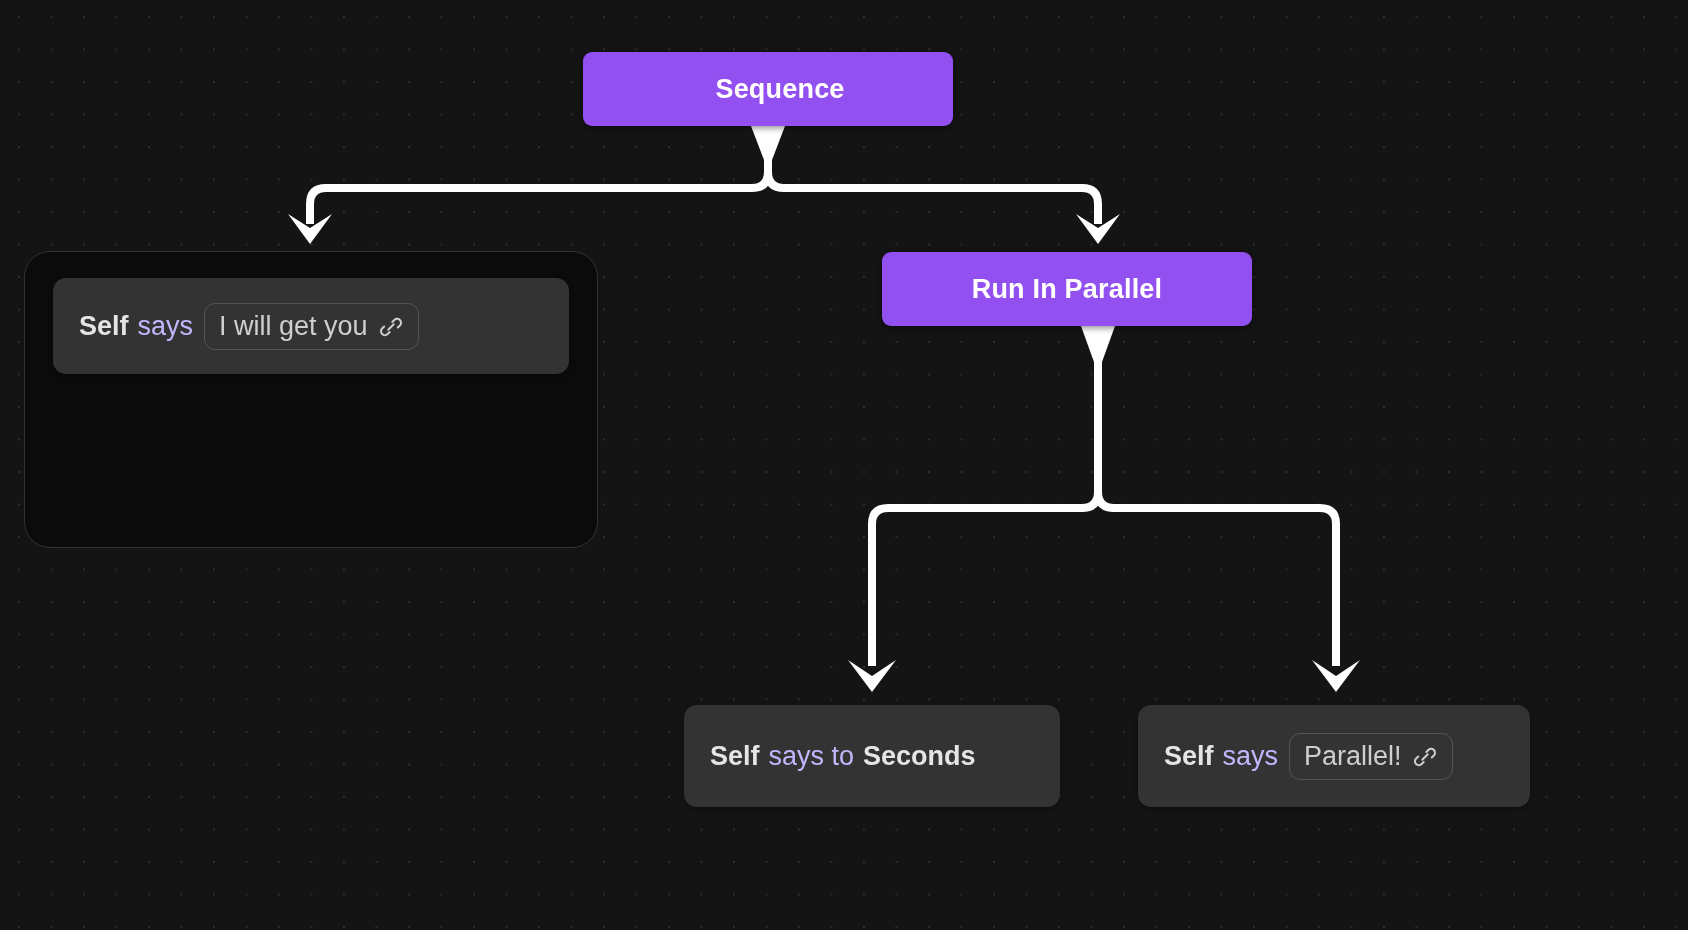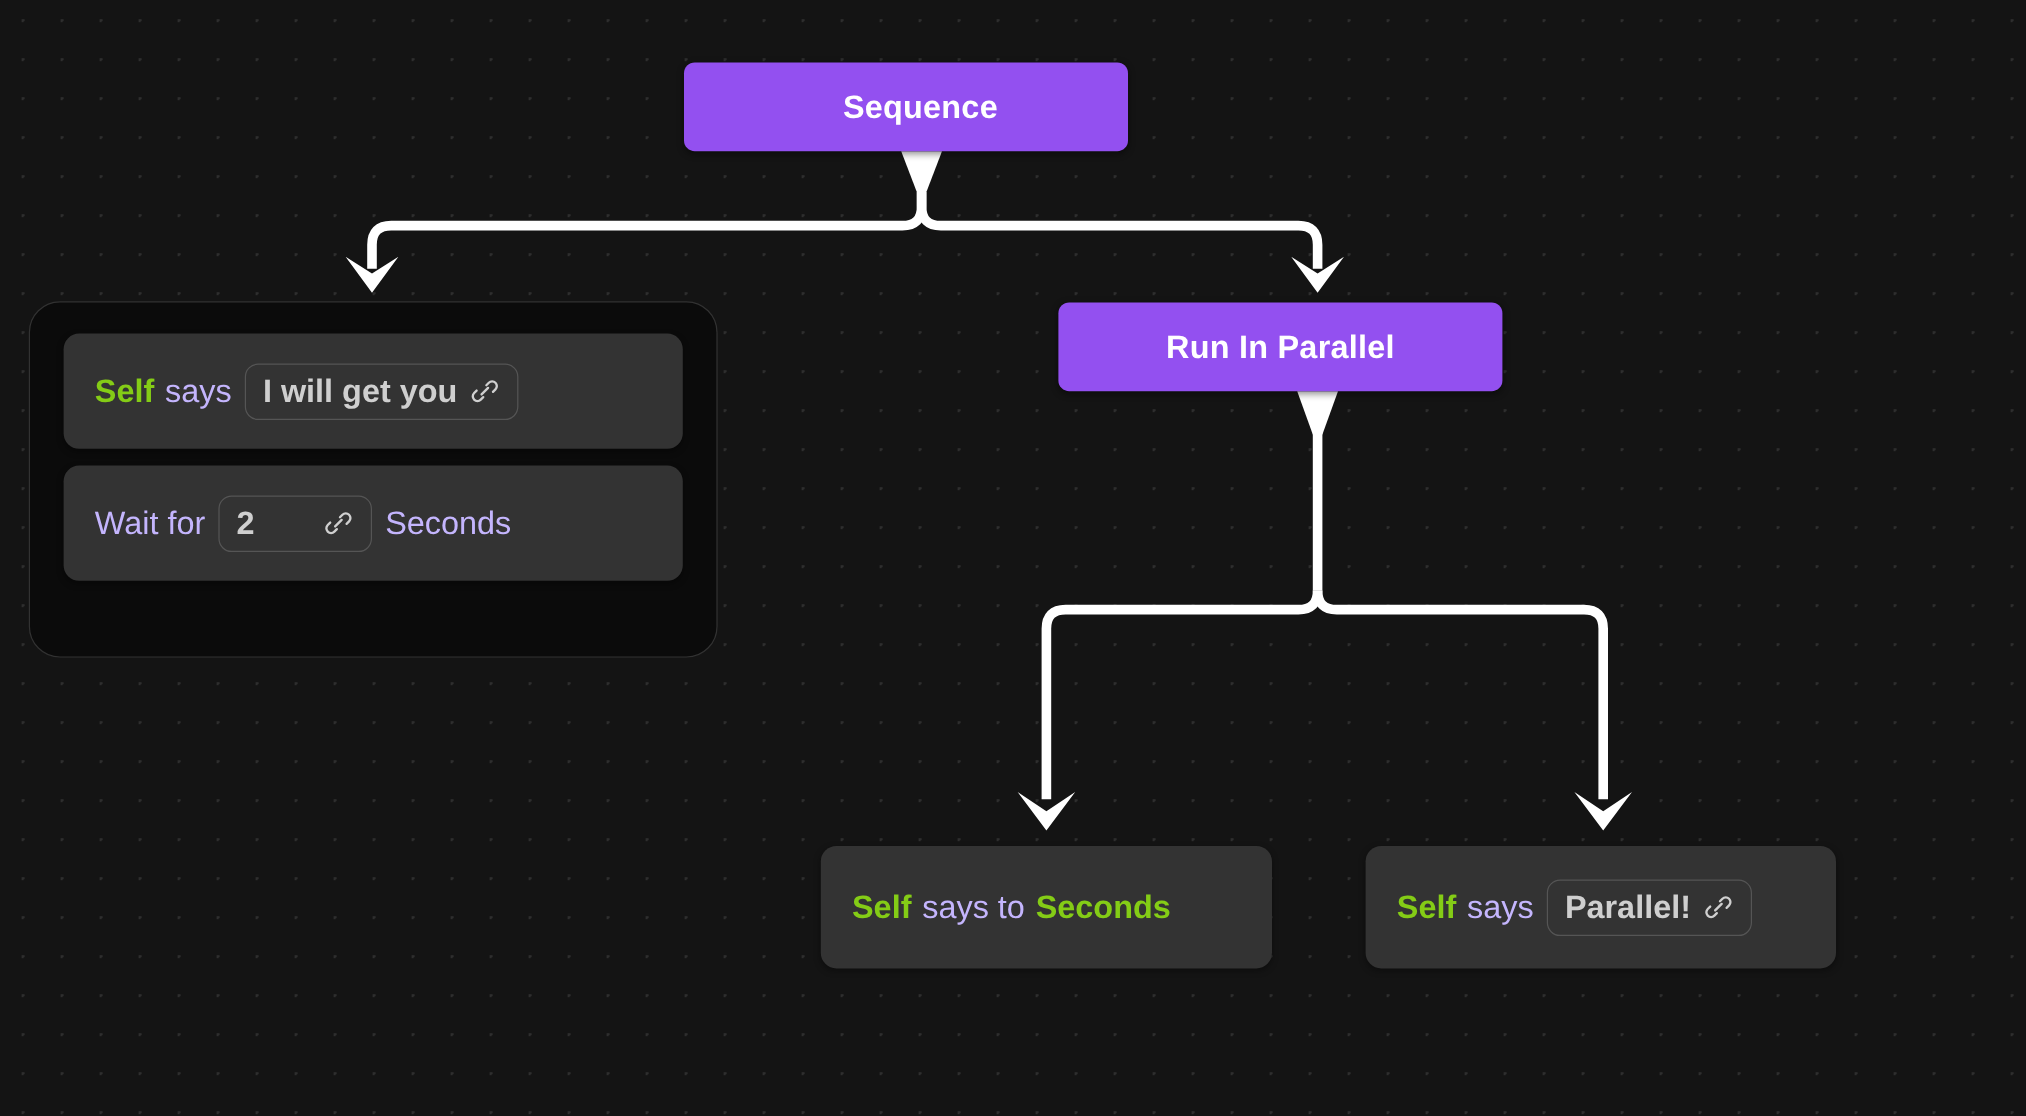--- a/index.html
+++ b/index.html
@@ -68,38 +68,37 @@
     padding: 0 26px;
     white-space: nowrap;
     box-shadow: 0 2px 5px rgba(0,0,0,0.35);
   }
   .leaf.inline {
     position: relative;
     left: auto; top: auto;
   }
 
   .tok { font-size: 27px; line-height: 1; }
-  .tok.strong { color: #84cc16; font-weight: bold; }
+  .tok.strong { color: #e5e5e5; font-weight: bold; }
   .tok.soft   { color: #c4b5fd; font-weight: normal; }
   .gap { display: inline-block; width: 9px; }
 
   
   .field {
     display: inline-flex;
-    align-items: flex-start;
+    align-items: flex-end;
     gap: 10px;
     border: 1px solid #555555;
     border-radius: 11px;
     padding: 9px 14px;
     margin: 0 2px;
     background: transparent;
     color: #cfcfcf;
     font-size: 27px;
     line-height: 1;
-    font-weight: bold;
   }
   .field .fval { color: #cfcfcf; }
   .field.num { min-width: 128px; justify-content: space-between; }
   .link-icon { display: inline-flex; align-items: center; flex: 0 0 auto; }
   .link-icon svg { display: block; }
 </style>
 </head>
 <body>
 
 <div id="canvas">
@@ -118,21 +117,21 @@
 
     <path d="M 1098 358 L 1098 492" stroke="#ffffff" stroke-width="8" fill="none"></path>
 
     <path d="M 1098 492 Q 1098 508 1082 508 L 888 508 Q 872 508 872 524 L 872 666" stroke="#ffffff" stroke-width="8" fill="none"></path>
     <path d="M 872 692 L 848 660 L 872 676 L 896 660 Z" fill="#ffffff"></path>
 
     <path d="M 1098 492 Q 1098 508 1114 508 L 1320 508 Q 1336 508 1336 524 L 1336 666" stroke="#ffffff" stroke-width="8" fill="none"></path>
     <path d="M 1336 692 L 1312 660 L 1336 676 L 1360 660 Z" fill="#ffffff"></path>
   </svg>
 
-  <div class="composite" style="left:570px; top:52px; width:370px; height:74px; background:#9350f0; font-size:27px;padding-left:24px;">
+  <div class="composite" style="left:583px; top:52px; width:370px; height:74px; background:#9350f0; font-size:27px;padding-left:24px;">
     <span>Sequence</span>
   </div>
 
   <div class="composite" style="left:882px; top:252px; width:370px; height:74px; background:#9350f0; font-size:27px;">
     <span>Run In Parallel</span>
   </div>
 
   <div class="subtree" style="left:24px; top:251px; width:574px; height:297px;">
 
     <div class="leaf inline" style="height:96px;">
@@ -145,36 +144,20 @@
         <span class="link-icon">
           <svg width="26" height="26" viewBox="0 0 24 24" fill="none" stroke="#cfcfcf" stroke-width="1.8" stroke-linecap="round">
             <path d="M9.5 14.5 L14.5 9.5"></path>
             <path d="M13.2 7.4 L15.1 5.5 a3.6 3.6 0 0 1 5.1 5.1 l-1.9 1.9"></path>
             <path d="M10.8 16.6 L8.9 18.5 a3.6 3.6 0 0 1 -5.1 -5.1 l1.9 -1.9"></path>
           </svg>
         </span>
       </span>
     </div>
 
-    <div class="leaf inline" style="height:96px;">
-      <span class="tok soft">Wait for</span>
-      <span class="gap"></span>
-      <span class="field num">
-        <span class="fval">2</span>
-        <span class="link-icon">
-          <svg width="26" height="26" viewBox="0 0 24 24" fill="none" stroke="#cfcfcf" stroke-width="1.8" stroke-linecap="round">
-            <path d="M9.5 14.5 L14.5 9.5"></path>
-            <path d="M13.2 7.4 L15.1 5.5 a3.6 3.6 0 0 1 5.1 5.1 l-1.9 1.9"></path>
-            <path d="M10.8 16.6 L8.9 18.5 a3.6 3.6 0 0 1 -5.1 -5.1 l1.9 -1.9"></path>
-          </svg>
-        </span>
-      </span>
-      <span class="gap"></span>
-      <span class="tok soft">Seconds</span>
-    </div>
   </div>
 
   <div class="leaf" style="left:684px; top:705px; width:376px; height:102px;">
     <span class="tok strong">Self</span>
     <span class="gap"></span>
     <span class="tok soft">says to</span>
     <span class="gap"></span>
     <span class="tok strong">Seconds</span>
   </div>
 

